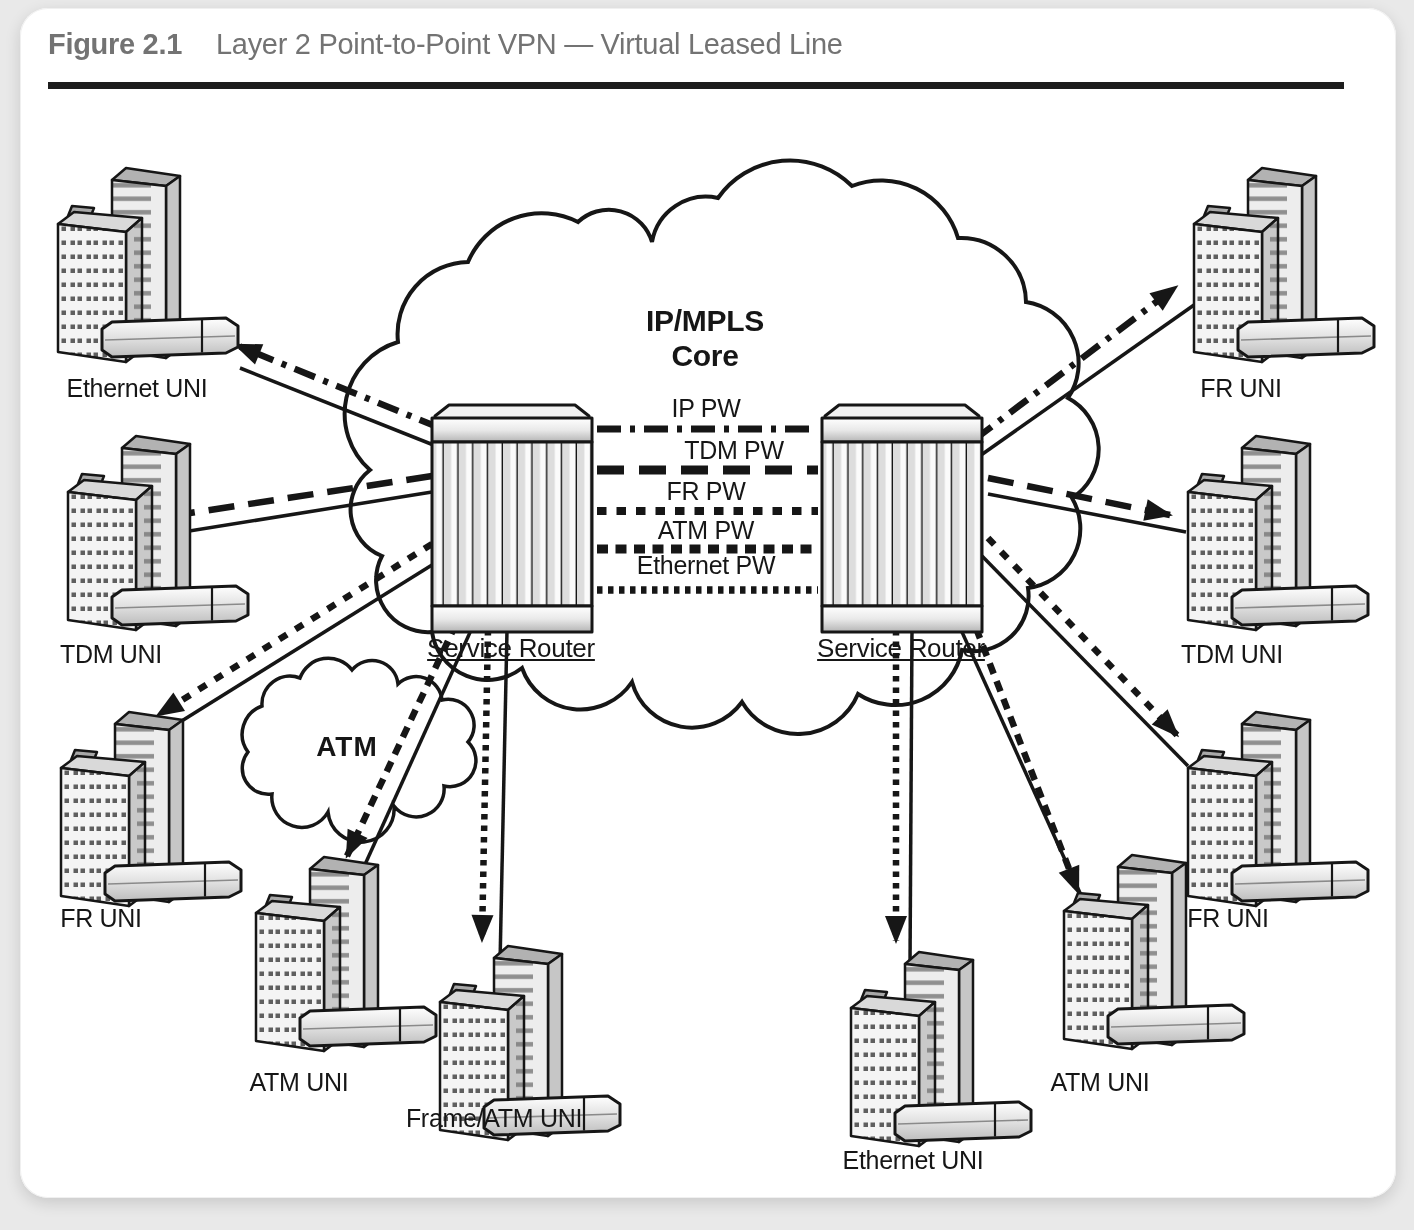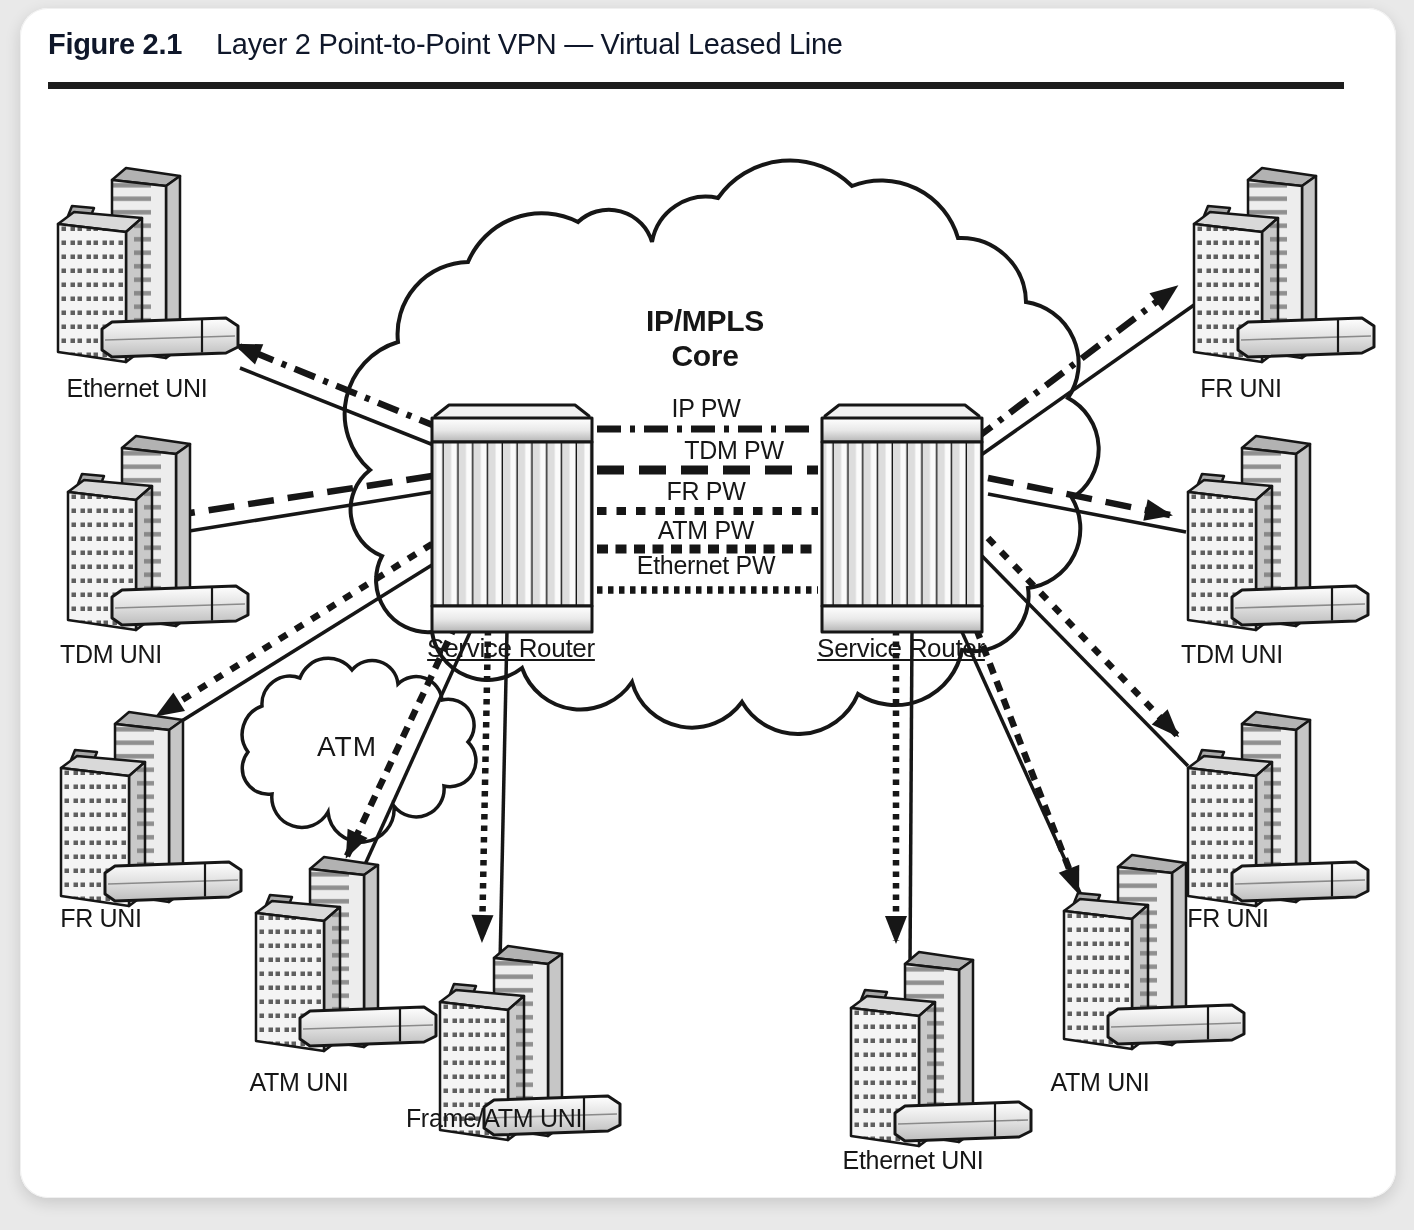--- a/index.html
+++ b/index.html
@@ -3,28 +3,28 @@
 <meta charset="utf-8">
 <style>
   html,body{margin:0;padding:0;}
   body{width:1414px;height:1230px;overflow:hidden;background:#e9e9e9;
        font-family:"Liberation Sans",sans-serif;}
   #stage{position:relative;width:1414px;height:1230px;}
   .card{position:absolute;left:20px;top:8px;width:1376px;height:1190px;
         background:#ffffff;border-radius:28px;
         box-shadow:0 5px 16px rgba(0,0,0,.14), inset 0 0 0 1px #f0f0f0;}
   .hdr{position:absolute;left:48px;top:28px;width:1300px;white-space:nowrap;
-       font-size:29px;color:#0f172a;letter-spacing:-.3px;}
+       font-size:29px;color:#737373;letter-spacing:-.3px;}
   .hdr .fig{font-weight:700;margin-right:34px;}
   .rule{position:absolute;left:48px;top:82px;width:1296px;height:7px;background:#1d1d1d;}
   svg.art{position:absolute;left:0;top:0;width:1414px;height:1230px;}
   .lbl{position:absolute;transform:translateX(-50%);white-space:nowrap;text-align:center;
        font-size:25px;line-height:1.18;color:#161616;letter-spacing:-.3px;}
   .core-lbl{font-size:30px;font-weight:700;white-space:pre-line;}
-  .atm-lbl{font-size:28px;font-weight:400;letter-spacing:1px;}
+  .atm-lbl{font-size:28px;font-weight:700;letter-spacing:1px;}
   .router-lbl{font-size:26px;text-decoration:underline;}
   .wm{position:absolute;right:34px;top:1142px;font-size:41px;color:#c9c9c9;
       letter-spacing:2px;transform:none;text-align:right;}
 </style>
 </head>
 <body>
 
 <div id="stage">
   <div class="card"></div>
 

